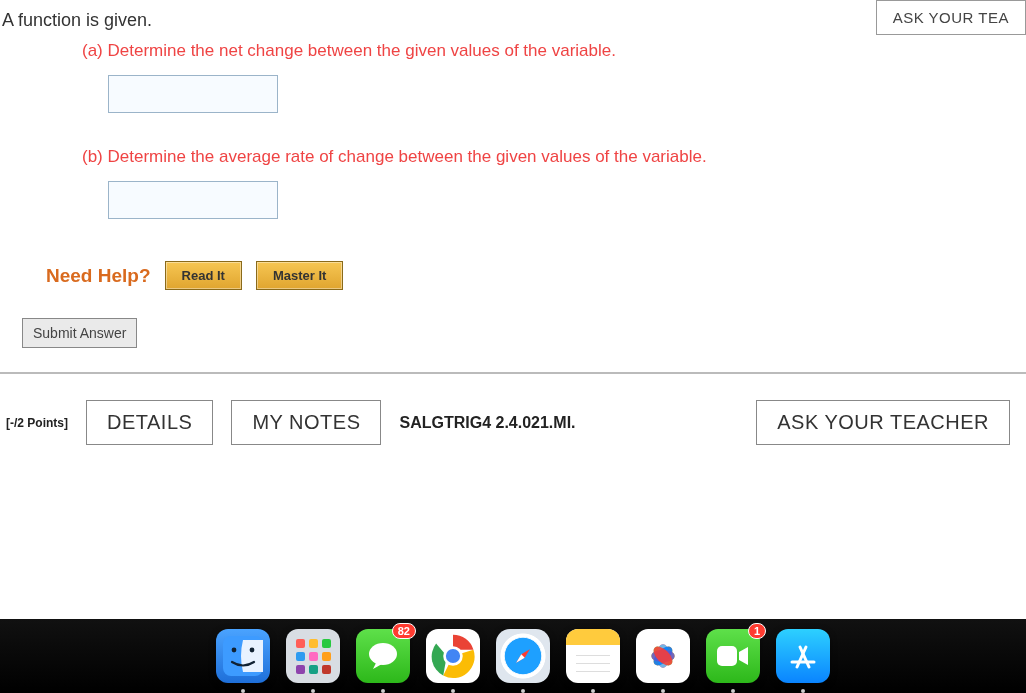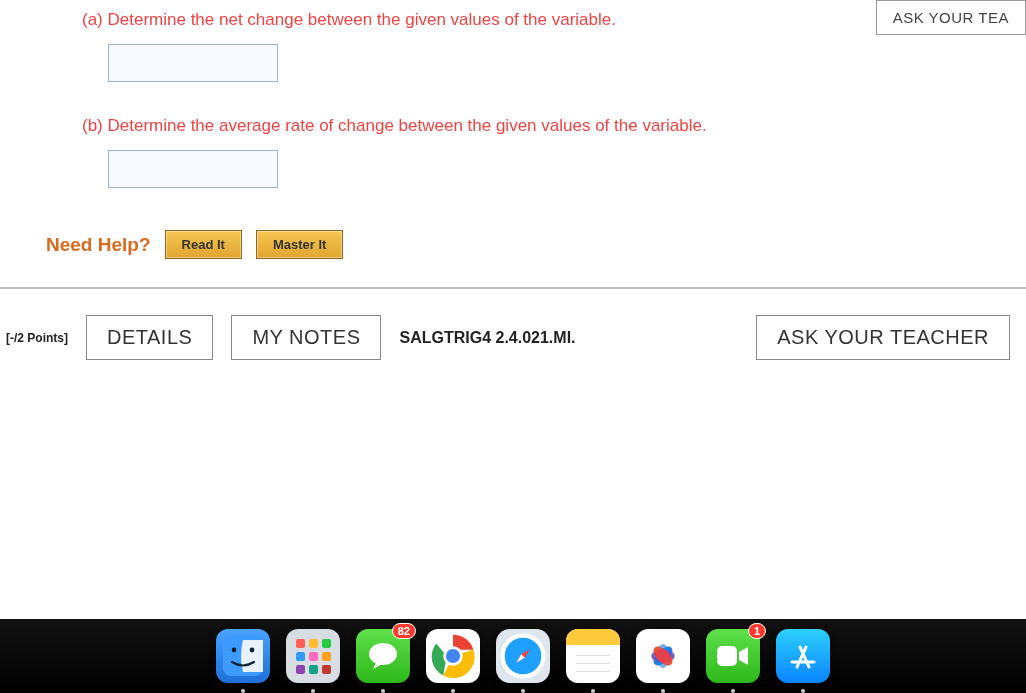--- a/index.html
+++ b/index.html
@@ -198,34 +198,36 @@
     
     .icon-appstore { background: linear-gradient(#2dd0ff, #0a84ff); }
     .icon-appstore svg { width: 34px; height: 34px; }
   </style>
 </head>
 <body>
 
 <div class="page">
   <div class="top-right-btn">ASK YOUR TEA</div>
 
+  <div class="prompt">A function is given.</div>
 
 
   <div class="part">(a) Determine the net change between the given values of the variable.</div>
   <input type="text" class="input-box" value="" style="">
 
   <div class="part">(b) Determine the average rate of change between the given values of the variable.</div>
   <input type="text" class="input-box" value="" style="">
 
   <div class="help-row">
     <span class="help-label">Need Help?</span>
     <button class="help-btn">Read It</button>
     <button class="help-btn">Master It</button>
   </div>
 
+  <button class="submit-btn">Submit Answer</button>
 
   <div class="divider"></div>
 
   <div class="next-q">
     <span class="points">[-/2 Points]</span>
     <button class="outline-btn">DETAILS</button>
     <button class="outline-btn">MY NOTES</button>
     <span class="assign-code">SALGTRIG4 2.4.021.MI.</span>
     <span style="flex:1"></span>
     <button class="outline-btn" style="margin-right:16px">ASK YOUR TEACHER</button>

